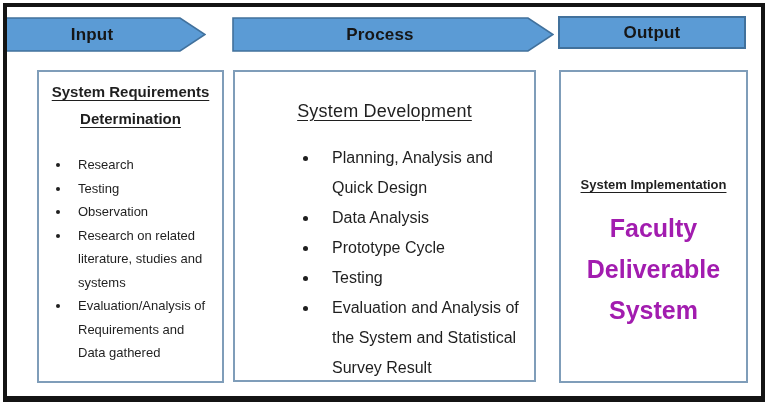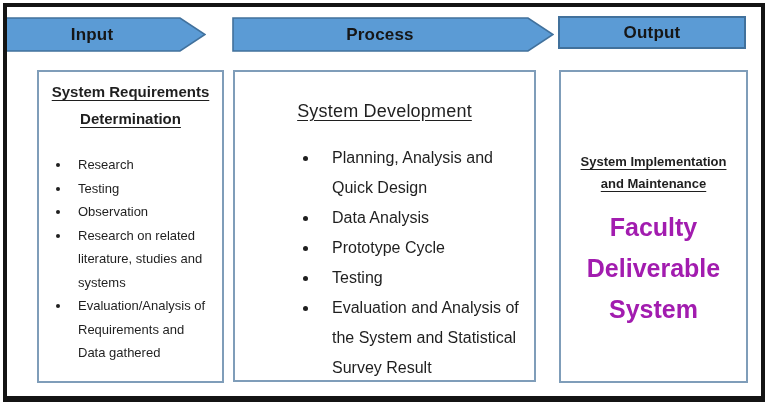--- a/index.html
+++ b/index.html
@@ -47,21 +47,21 @@
   .u { text-decoration: underline; text-underline-offset: 3px; }
 
   .box-title { text-align: center; }
   #input-box .box-title {
     margin-top: 6px; font-size: 15px; font-weight: bold; line-height: 27px;
   }
   #process-box .box-title {
     margin-top: 27px; font-size: 18px; font-weight: normal; line-height: 24px; letter-spacing: 0.2px;
   }
   #output-box .box-title {
-    margin-top: 79px; font-size: 13px; font-weight: bold; line-height: 22px;
+    margin-top: 102px; font-size: 13px; font-weight: bold; line-height: 22px;
   }
 
   ul.bullets { margin: 0; list-style: disc; }
   ul.bullets li { margin: 0; }
   #input-box ul.bullets {
     margin-top: 21px; padding-left: 32px; padding-right: 8px;
     font-size: 13px; line-height: 23.5px;
   }
   #input-box ul.bullets li { padding-left: 7px; }
   #process-box ul.bullets {
@@ -122,20 +122,19 @@
       <li>Data Analysis</li>
       <li>Prototype Cycle</li>
       <li>Testing</li>
       <li>Evaluation and Analysis of the System and Statistical Survey Result</li>
     </ul>
   </div>
 
   <div class="box" id="output-box">
     <div class="box-title">
       <span class="u">System Implementation</span><br>
-      <span class="u">and Maintenance</span>
     </div>
     <div class="product-name">Faculty Deliverable System</div>
   </div>
 
   <div class="frame"></div>
 
 </div>
 
 </body></html>

